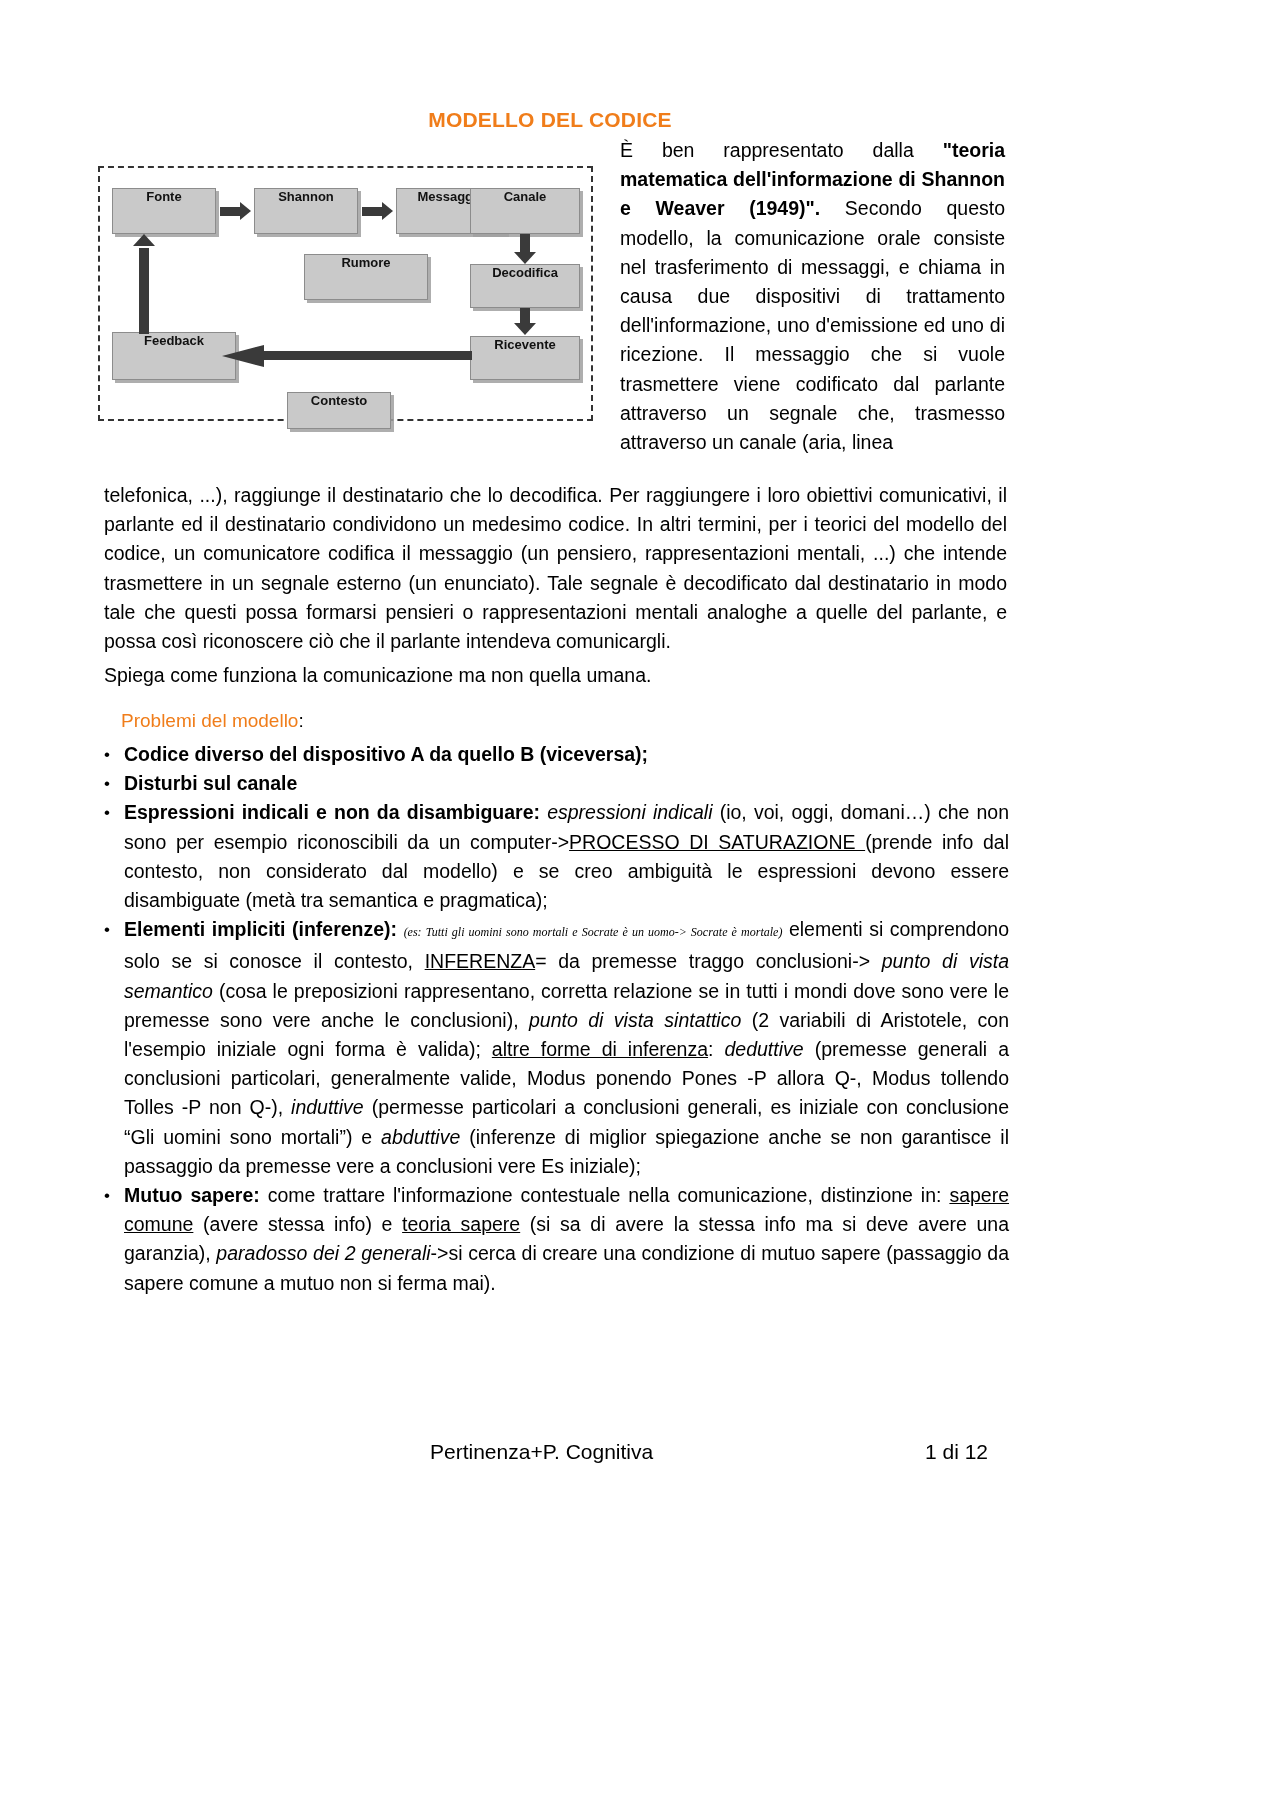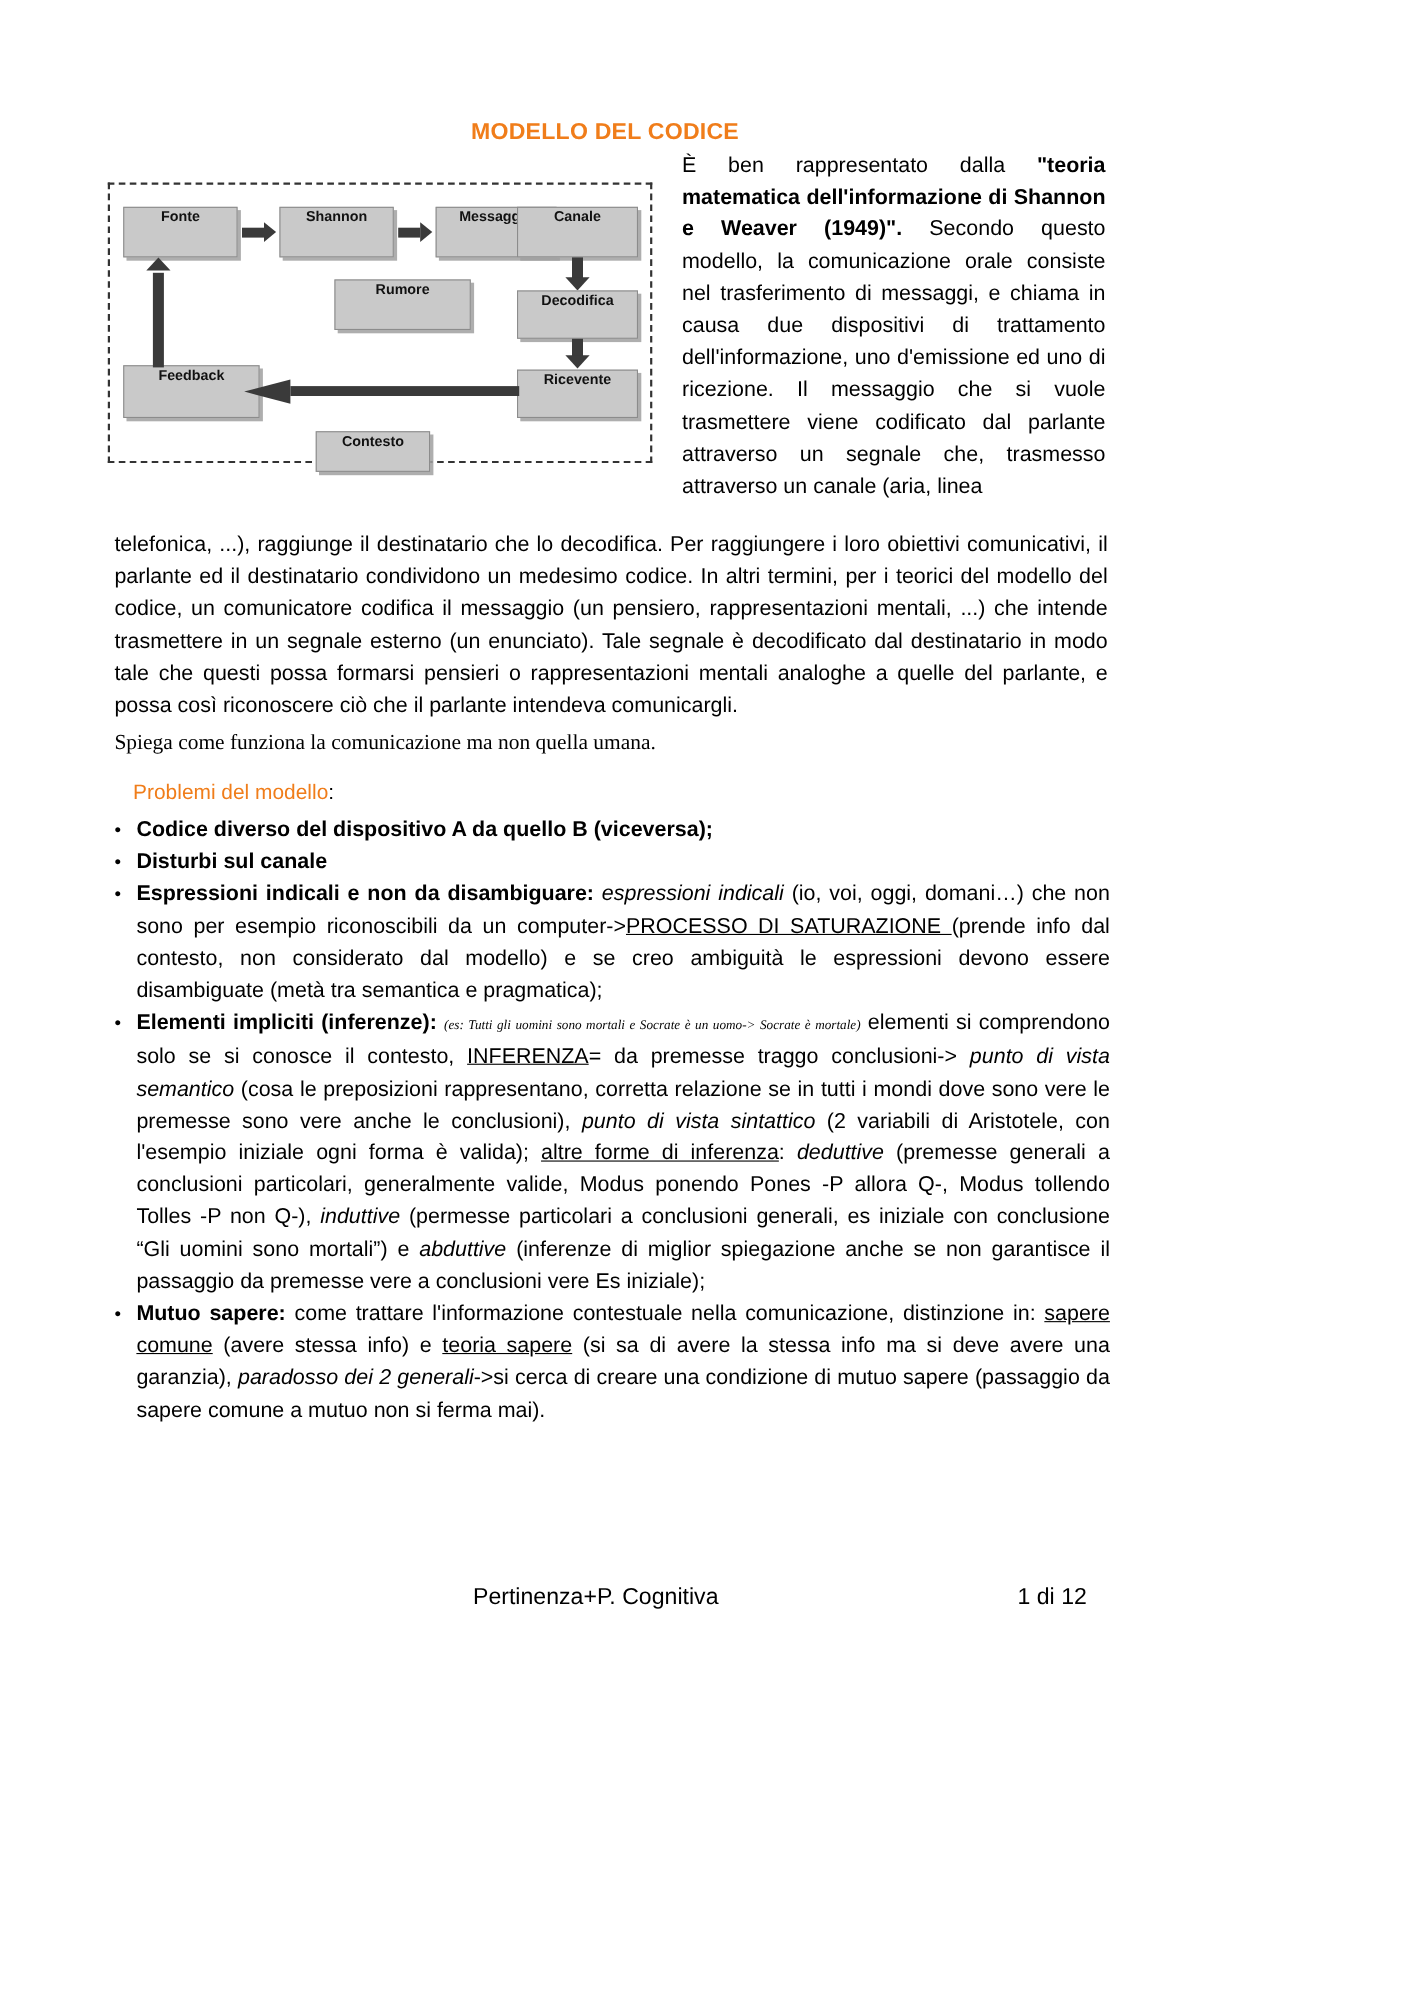--- a/index.html
+++ b/index.html
@@ -255,21 +255,21 @@
   </div>
 
   <div class="dbox" style="position:absolute; left:287px; top:392px; width:104px; height:37px;">
     <span>Contesto</span>
   </div>
 
   <div class="rightcol">È ben rappresentato dalla <b>"teoria matematica dell'informazione di Shannon e Weaver (1949)".</b> Secondo questo modello, la comunicazione orale consiste nel trasferimento di messaggi, e chiama in causa due dispositivi di trattamento dell'informazione, uno d'emissione ed uno di ricezione. Il messaggio che si vuole trasmettere viene codificato dal parlante attraverso un segnale che, trasmesso attraverso un canale (aria, linea</div>
 
   <div class="bodytext" style="top:481px; height:195px; text-indent:0;">telefonica, ...), raggiunge il destinatario che lo decodifica. Per raggiungere i loro obiettivi comunicativi, il parlante ed il destinatario condividono un medesimo codice. In altri termini, per i teorici del modello del codice, un comunicatore codifica il messaggio (un pensiero, rappresentazioni mentali, ...) che intende trasmettere in un segnale esterno (un enunciato). Tale segnale è decodificato dal destinatario in modo tale che questi possa formarsi pensieri o rappresentazioni mentali analoghe a quelle del parlante, e possa così riconoscere ciò che il parlante intendeva comunicargli.</div>
 
-  <div class="plain-line" style="top:661px;font-family:Liberation Serif, serif;">Spiega come funziona la comunicazione ma non quella umana.</div>
+  <div class="plain-line" style="top:661px;">Spiega come funziona la comunicazione ma non quella umana.</div>
 
   <div class="sec-head">
     <span>Problemi del modello</span><span class="tail">:</span>
   </div>
 
   <div class="bullets">
 
     <div class="bl">
       <span class="dot">•</span>
       <span class="txt"><b>Codice diverso del dispositivo A da quello B (viceversa);</b></span>

